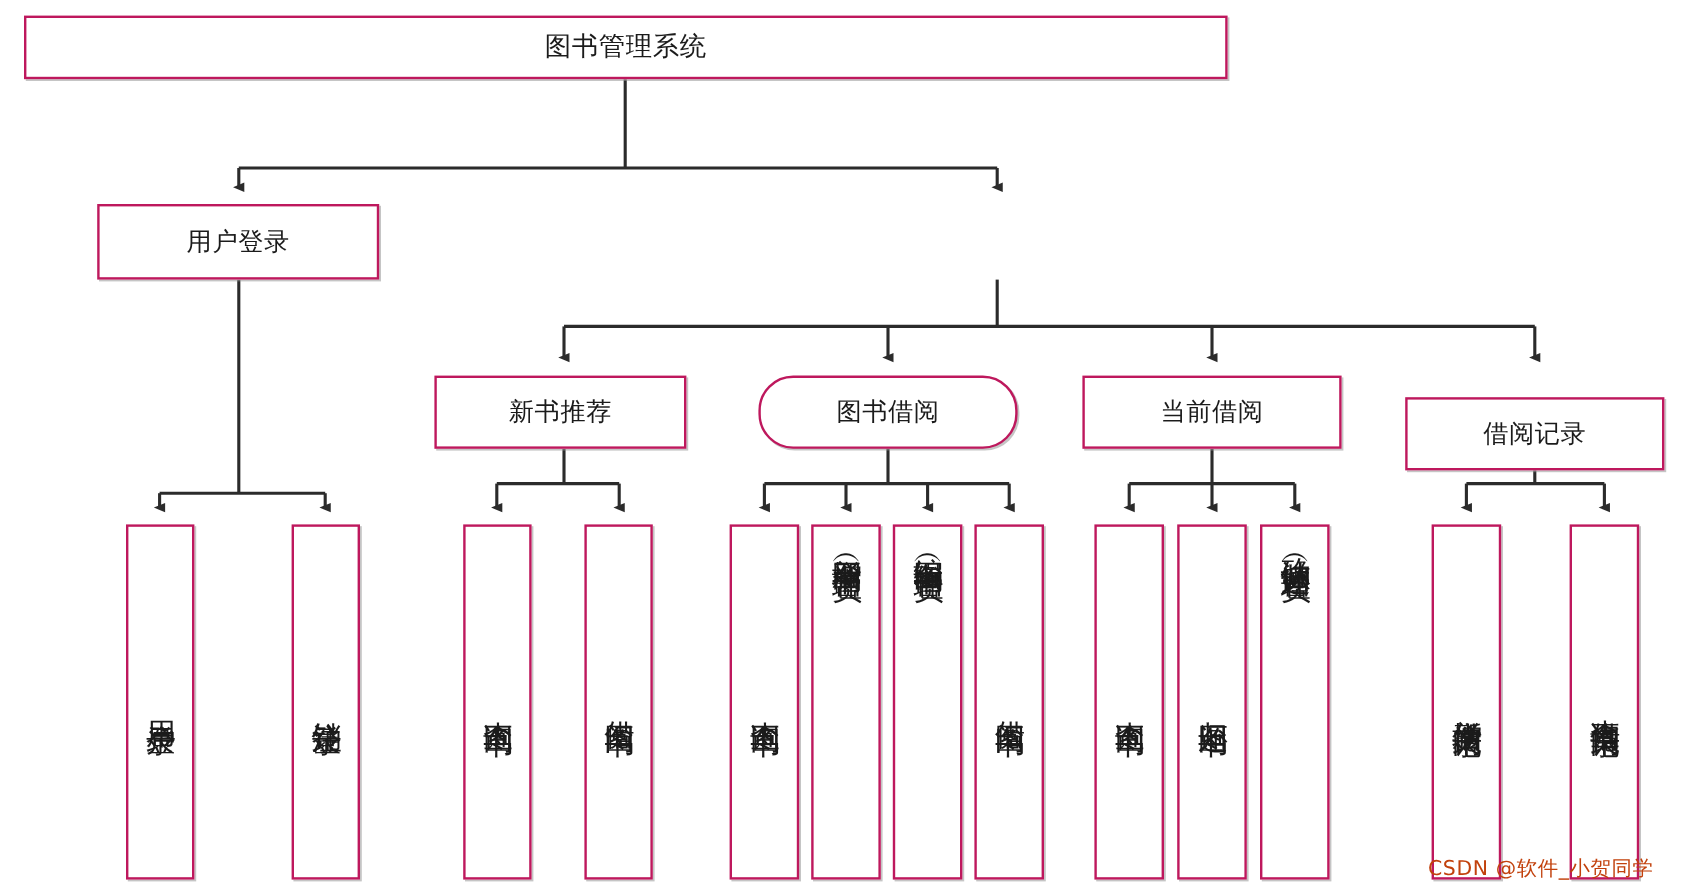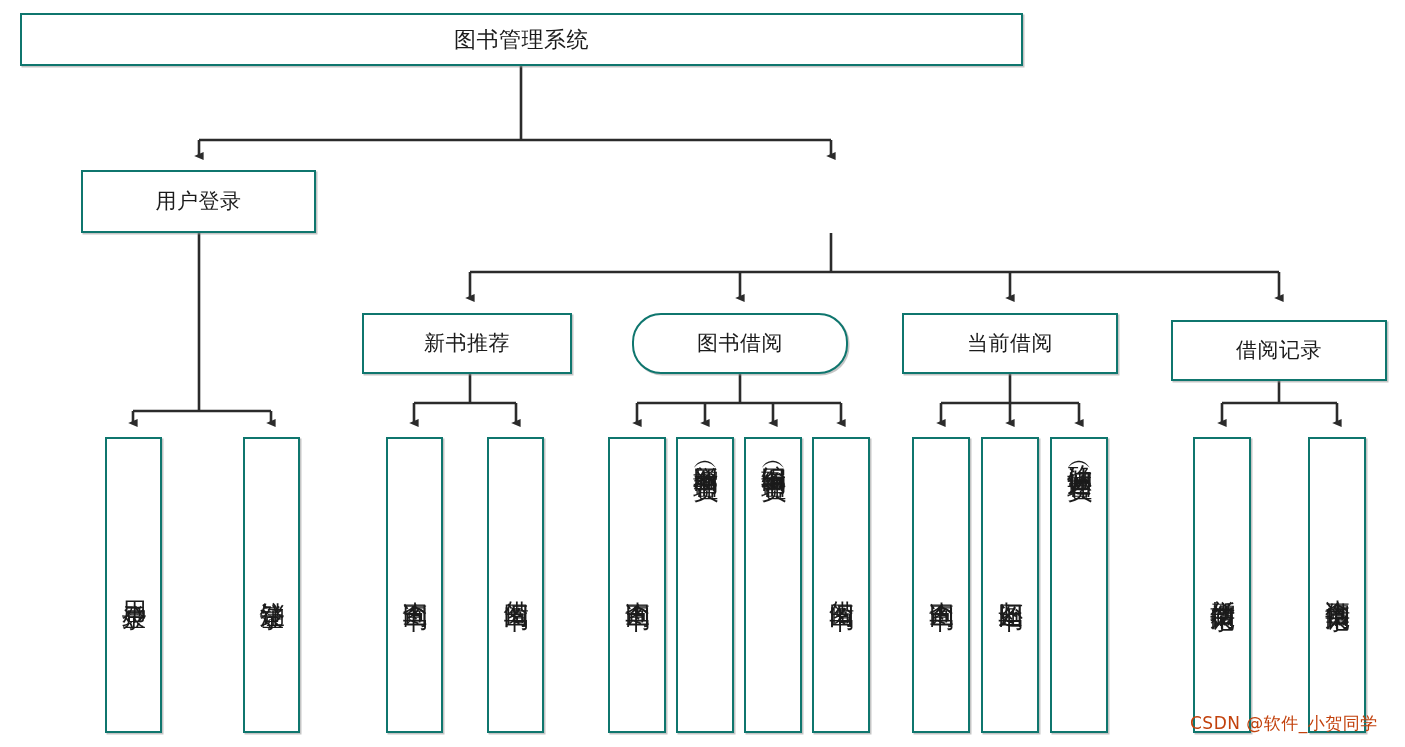--- a/index.html
+++ b/index.html
@@ -18,21 +18,21 @@
   #edges{
     position:absolute;
     left:0; top:0;
     width:1405px; height:747px;
     pointer-events:none;
   }
   .node{
     position:absolute;
     box-sizing:border-box;
     background:#ffffff;
-    border:2px solid #0f766e;
+    border:2px solid #be185d;
     box-shadow:1.5px 1.5px 0 0 rgba(150,150,150,0.55);
     display:flex;
     align-items:center;
     justify-content:center;
     color:#1b1b1b;
     z-index:2;
   }
   .node .label{
     display:block;
     text-align:center;
@@ -144,21 +144,21 @@
   </div>
 
   <div class="node h" style="left:632px; top:313px; width:216px; height:61px;border-radius:29px;">
     <span class="label">图书借阅</span>
   </div>
 
   <div class="node h" style="left:902px; top:313px; width:216px; height:61px;">
     <span class="label">当前借阅</span>
   </div>
 
-  <div class="node h" style="left:1171px; top:320px; width:216px; height:61px;">
+  <div class="node h" style="left:1171px; top:331px; width:216px; height:61px;">
     <span class="label">借阅记录</span>
   </div>
 
   <div class="node v mid" style="left:105px; top:437px; width:57px; height:296px;">
     <span class="label">用户登录</span>
   </div>
 
   <div class="node v mid" style="left:243px; top:437px; width:57px; height:296px;">
     <span class="label">注销登录</span>
   </div>

